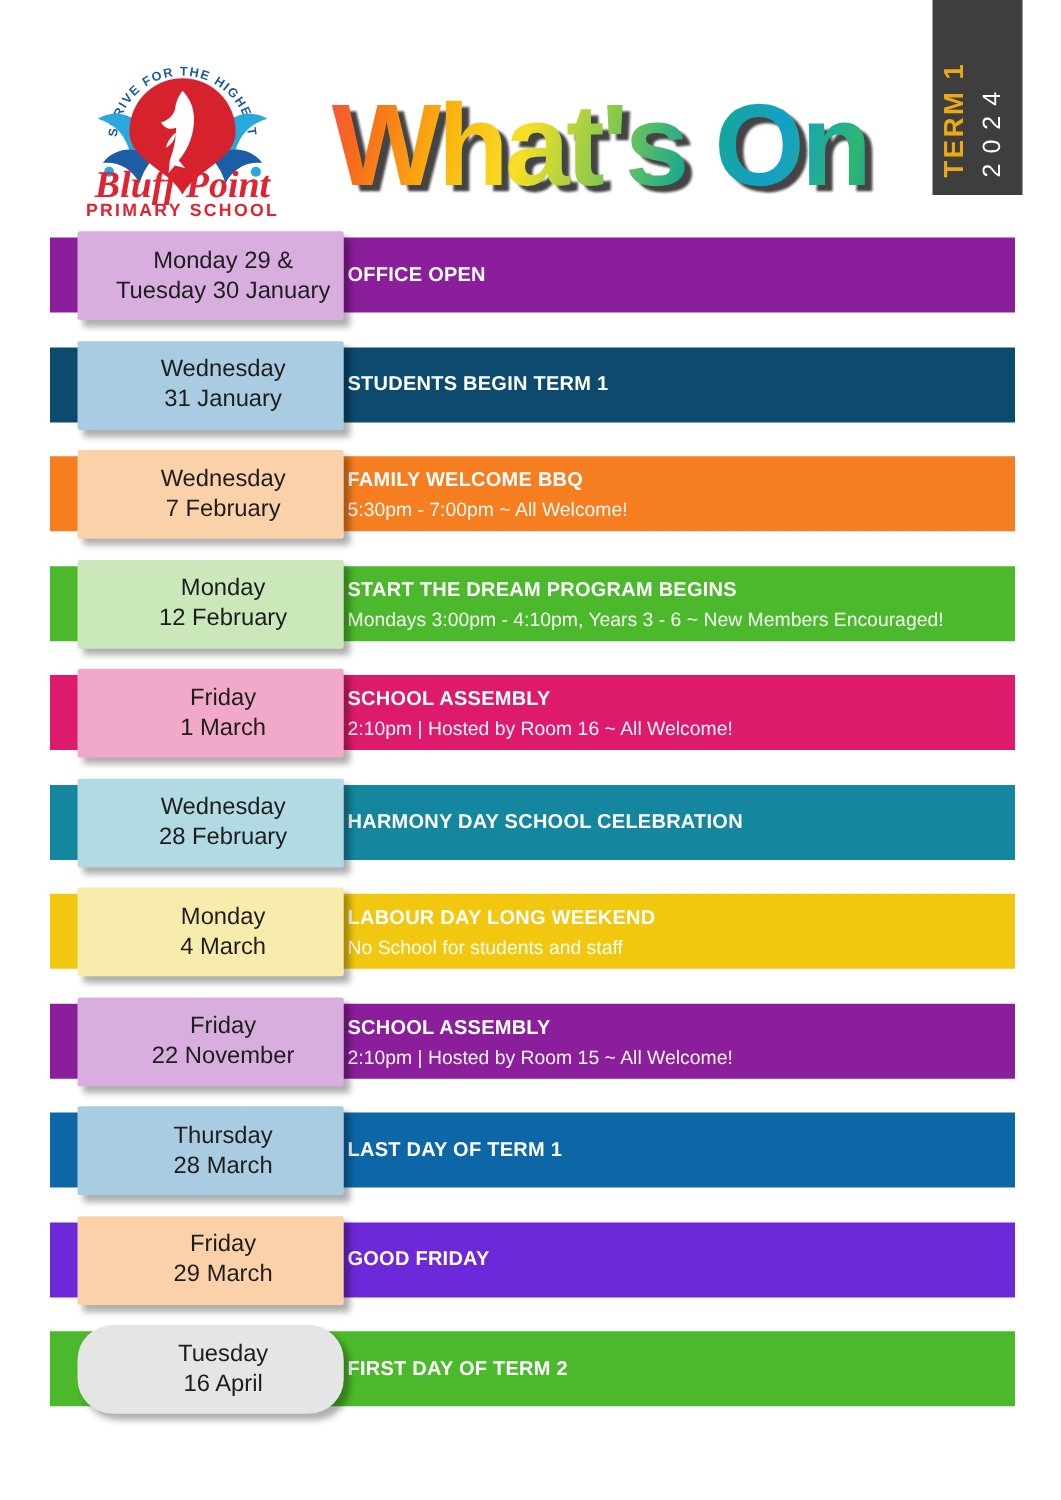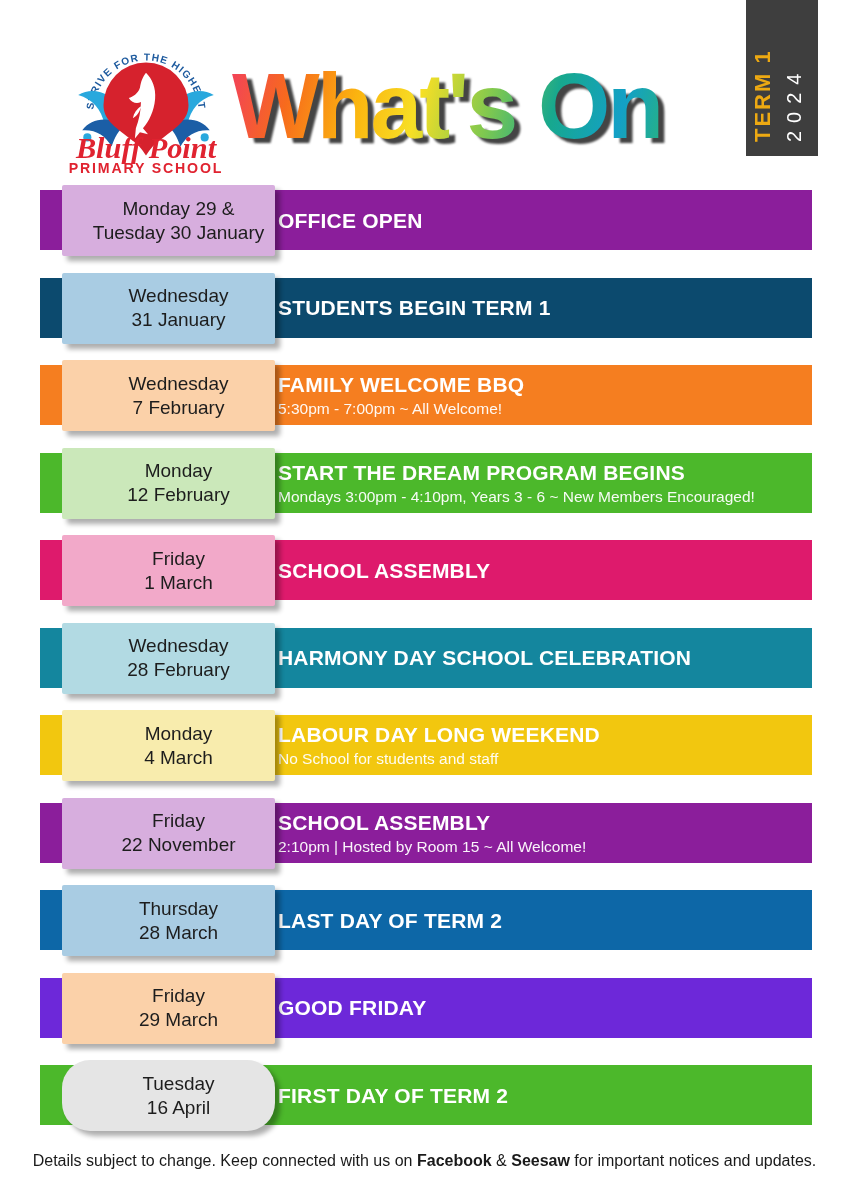--- a/index.html
+++ b/index.html
@@ -7,23 +7,23 @@
     position:relative;
     width:849px;height:1200px;
     background:#ffffff;
     overflow:hidden;
     font-family:"Liberation Sans",sans-serif;
   }
 
   
   .logo{position:absolute;left:60px;top:32px;width:172px;height:142px;}
   .title{
-    position:absolute;left:232px;top:50px;width:496px;height:116px;
+    position:absolute;left:232px;top:60px;width:496px;height:116px;
     font-size:93px;font-weight:800;letter-spacing:-3px;line-height:112px;
-    white-space:nowrap;
+    text-align:center;white-space:nowrap;
     color:transparent;
     -webkit-background-clip:text;background-clip:text;
     filter:drop-shadow(6px 5px 1px rgba(42,42,42,0.88));
   }
   .term-banner{position:absolute;left:746px;top:0;width:72px;height:156px;}
   .term-banner-inner{
     position:absolute;left:0;top:0;width:156px;height:72px;
     transform:translate(-42px,42px) rotate(-90deg);
     text-align:left;padding-left:14px;box-sizing:border-box;
   }
@@ -31,21 +31,21 @@
   .term-line2{display:block;font-size:20px;font-weight:normal;letter-spacing:8px;line-height:31px;color:#ffffff;white-space:nowrap;}
 
   
   .rows{position:absolute;left:40px;top:190px;width:772px;}
   .row{position:relative;height:60px;margin-bottom:27.5px;}
   .bar{
     position:absolute;left:0;top:0;right:0;bottom:0;
     display:flex;flex-direction:column;justify-content:center;
     padding-left:238px;box-sizing:border-box;color:#ffffff;
   }
-  .event-title{font-size:21px;font-weight:bold;letter-spacing:0.2px;line-height:25px;}
+  .event-title{font-size:16px;font-weight:bold;letter-spacing:0.2px;line-height:25px;}
   .event-sub{font-size:15.5px;font-weight:normal;color:rgba(255,255,255,0.95);line-height:19px;margin-top:2px;}
   .event-sub:empty{display:none;}
   .datebox{
     position:absolute;left:22px;top:-5px;width:193px;height:71px;
     display:flex;flex-direction:column;justify-content:center;align-items:center;
     text-align:center;color:#1d1d1d;font-size:19px;line-height:24px;
     border-radius:2px;
     box-shadow:5px 5px 5px rgba(0,0,0,0.32);
     padding-left:20px;
   }
@@ -144,20 +144,21 @@
       </div>
       <div class="datebox" style="background-color: rgb(203, 232, 186);">
         <div>Monday</div>
         <div>12 February</div>
       </div>
     </div>
 
     <div class="row">
       <div class="bar" style="background-color: rgb(222, 26, 108);">
         <div class="event-title">SCHOOL ASSEMBLY</div>
+        <div class="event-sub">2:10pm |  Hosted by Room 16 ~ All Welcome!</div>
       </div>
       <div class="datebox" style="background-color: rgb(242, 169, 201);">
         <div>Friday</div>
         <div>1 March</div>
       </div>
     </div>
 
     <div class="row">
       <div class="bar" style="background-color: rgb(20, 134, 158);">
         <div class="event-title">HARMONY DAY SCHOOL CELEBRATION</div>
@@ -186,21 +187,21 @@
         <div class="event-sub">2:10pm |  Hosted by Room 15 ~ All Welcome!</div>
       </div>
       <div class="datebox" style="background-color: rgb(215, 174, 222);">
         <div>Friday</div>
         <div>22 November</div>
       </div>
     </div>
 
     <div class="row">
       <div class="bar" style="background-color: rgb(13, 103, 167);">
-        <div class="event-title">LAST DAY OF TERM 2</div>
+        <div class="event-title">LAST DAY OF TERM 1</div>
 
       </div>
       <div class="datebox" style="background-color: rgb(169, 204, 227);">
         <div>Thursday</div>
         <div>28 March</div>
       </div>
     </div>
 
     <div class="row">
       <div class="bar" style="background-color: #6d28d9;">
@@ -219,17 +220,14 @@
 
       </div>
       <div class="datebox" style="background-color: #e5e5e5; border-radius: 28px;">
         <div>Tuesday</div>
         <div>16 April</div>
       </div>
     </div>
 
   </div>
 
-  <div class="footer">
-    <span>Details subject to change. Keep connected with us on </span><b>Facebook</b><span> &amp; </span><b>Seesaw</b><span> for important notices and updates.</span>
-  </div>
 
 </div>
 
 </body></html>

